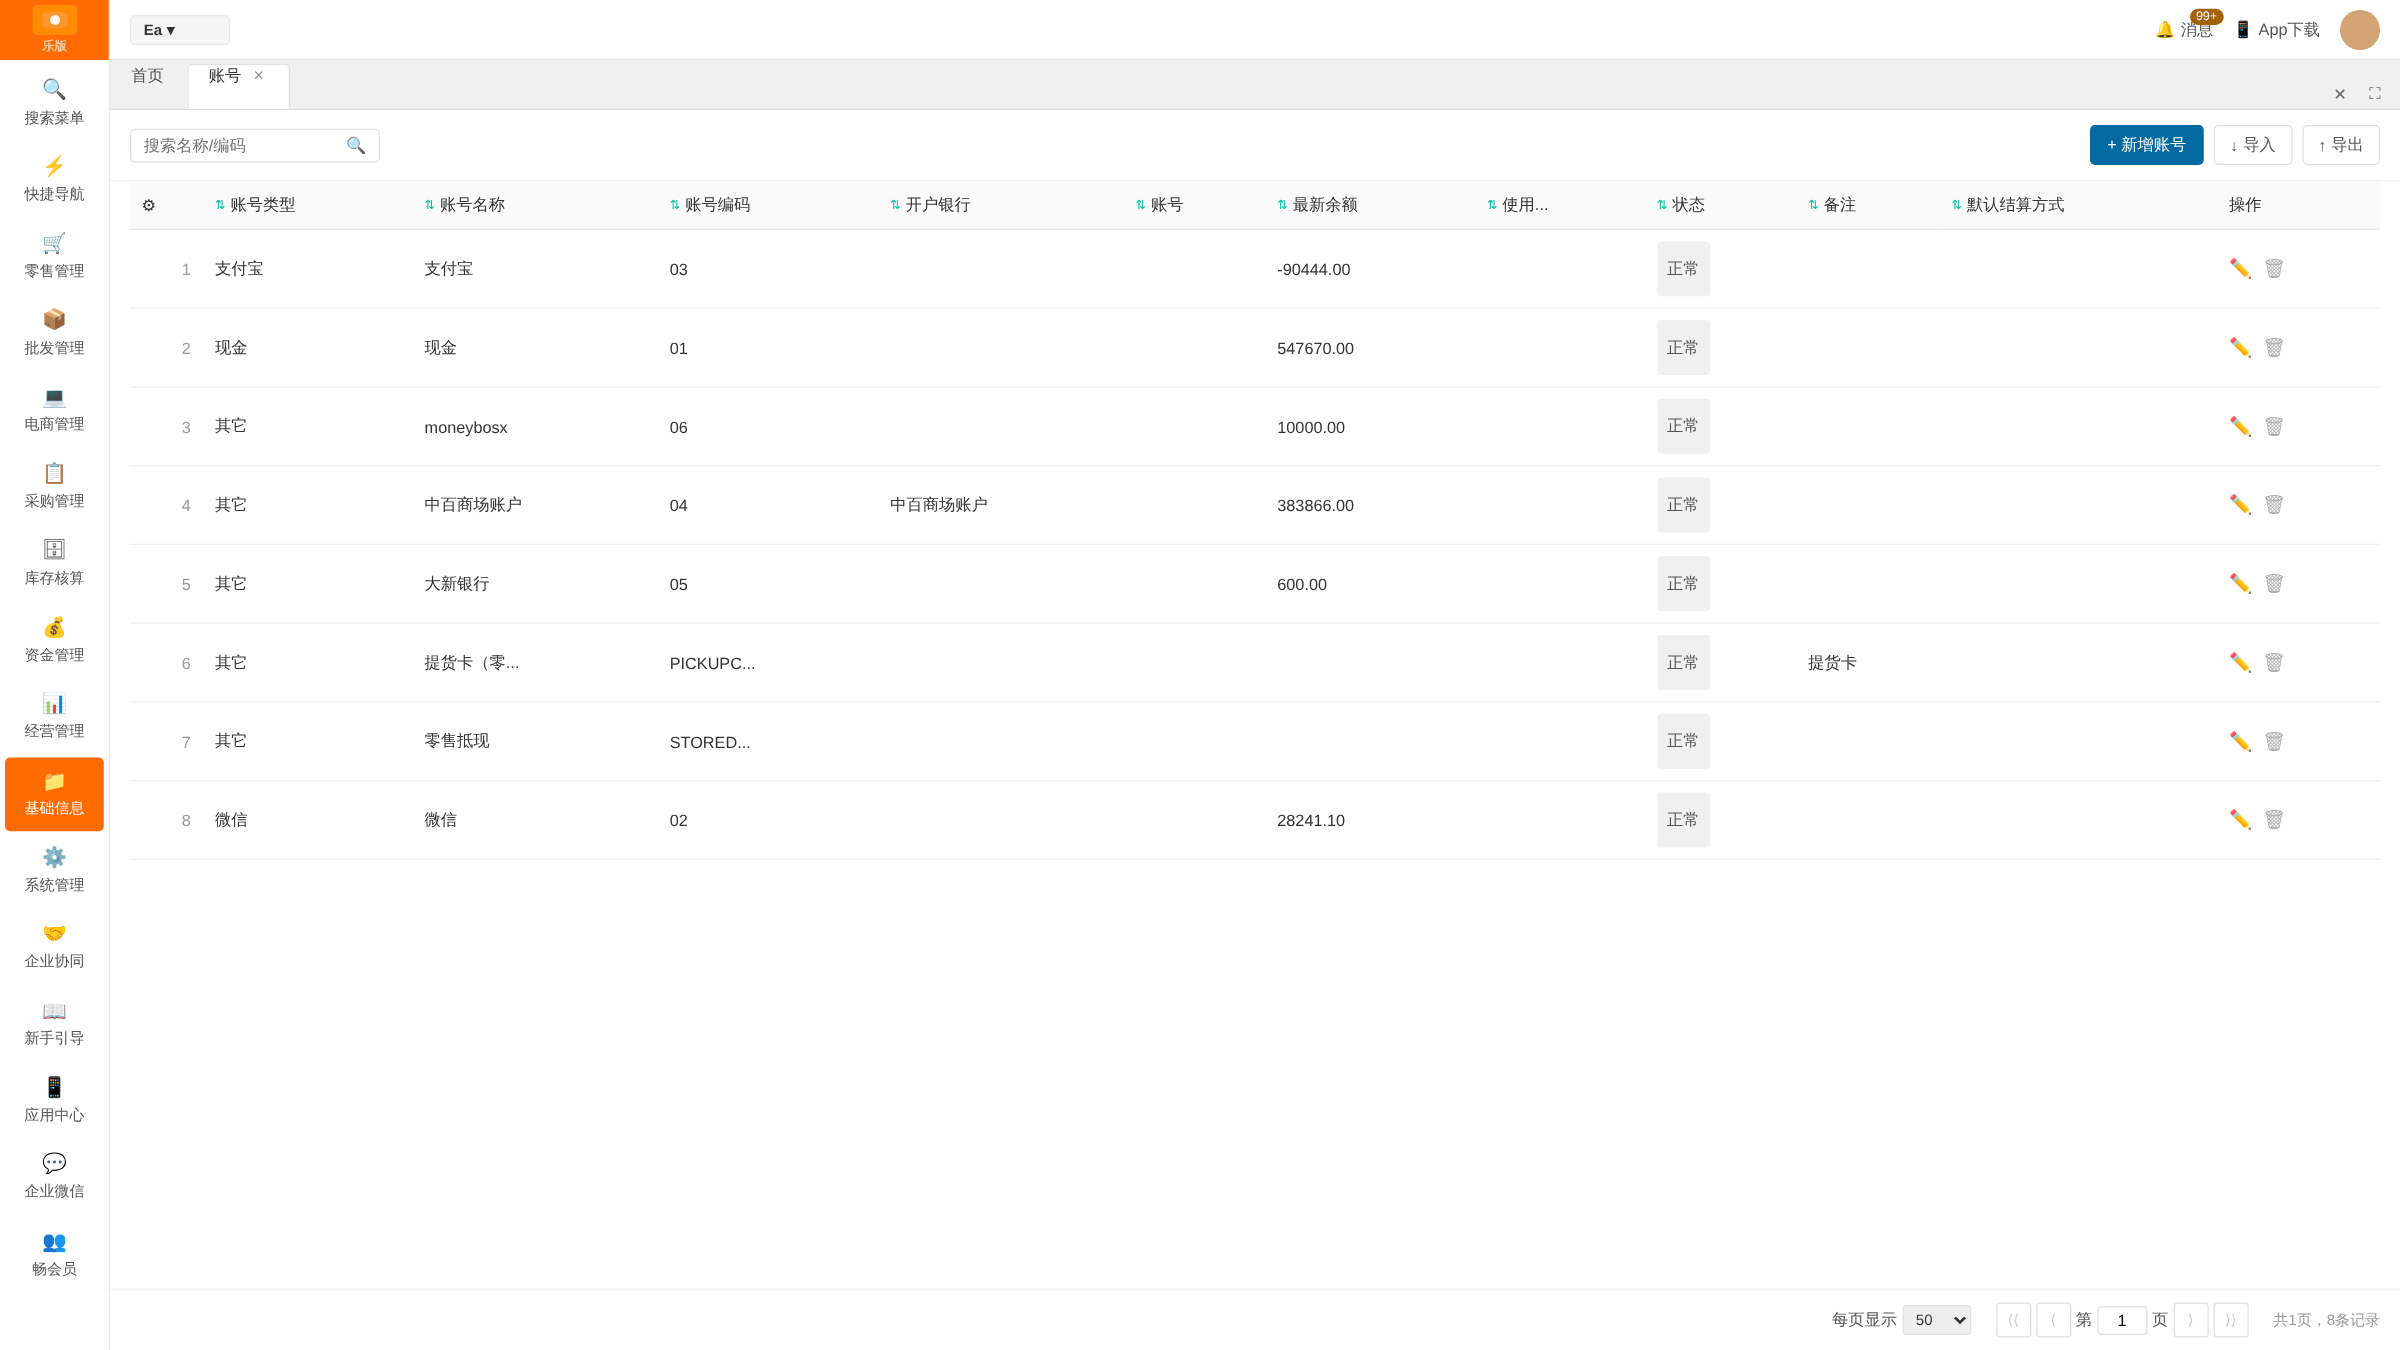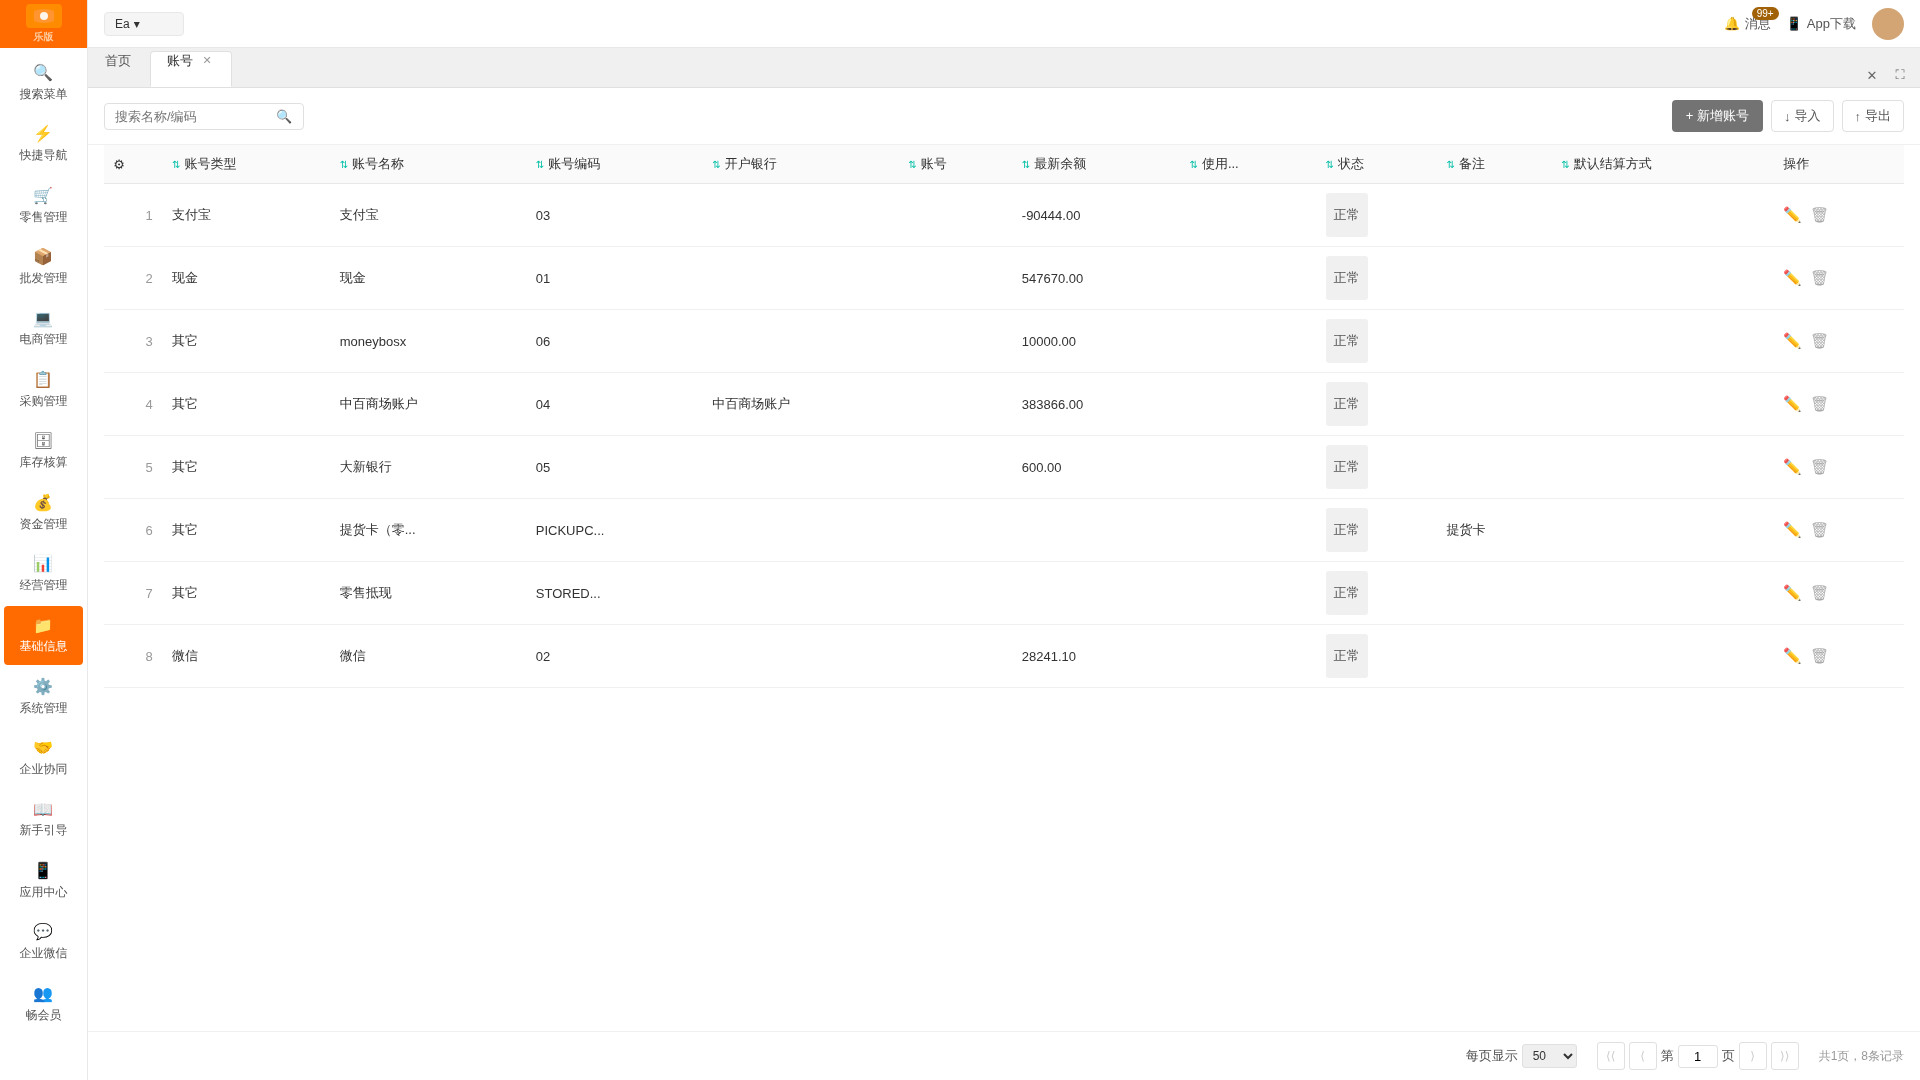--- a/index.html
+++ b/index.html
@@ -94,20 +94,21 @@
       align-items: center;
       gap: 4px;
       background: #f5f5f5;
       border: 1px solid #e8e8e8;
       border-radius: 4px;
       padding: 4px 10px;
       cursor: pointer;
       font-size: 12px;
       color: #333;
       min-width: 80px;
+      font-weight: bold;
     }
     .header-right {
       display: flex;
       align-items: center;
       gap: 16px;
     }
     .header-msg {
       display: flex;
       align-items: center;
       gap: 4px;
@@ -242,21 +243,21 @@
       width: 100%;
       background: transparent;
     }
     .search-icon { color: #aaa; margin-left: 4px; cursor: pointer; }
     .toolbar-right {
       display: flex;
       align-items: center;
       gap: 8px;
     }
     .btn-primary {
-      background: #737373;
+      background: #0369a1;
       color: white;
       border: none;
       border-radius: 4px;
       padding: 7px 14px;
       cursor: pointer;
       font-size: 13px;
       display: flex;
       align-items: flex-end;
       gap: 4px;
     }

